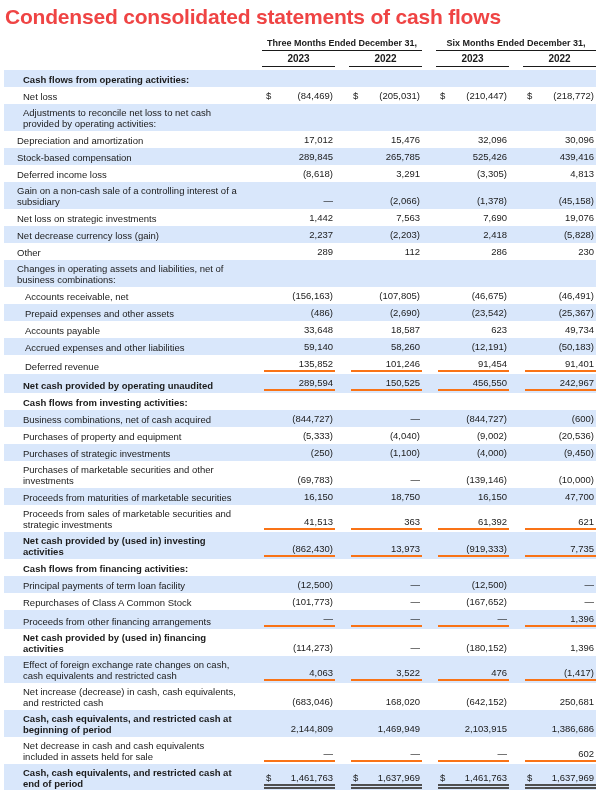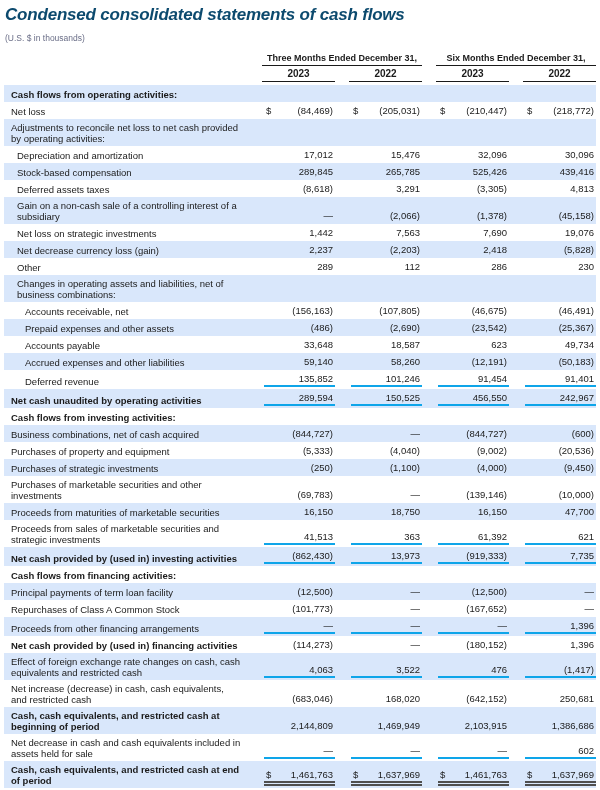--- a/index.html
+++ b/index.html
@@ -7,26 +7,25 @@
     width: 600px; height: 790px;
     overflow: hidden;
     background: #ffffff;
     font-family: "Liberation Sans", sans-serif;
     color: #1b1b1b;
     -webkit-font-smoothing: antialiased;
   }
   .page { padding: 3px 4px 0 4px; }
 
   .title {
-    font-size: 17px;
+    font-size: 21px;
     font-weight: 700;
-    color: #0c4a6e;
+    color: #ef4444;
     margin: 2px 0 7px 1px;
     letter-spacing: -0.2px;
-    font-style: italic;
   }
   .sub {
     font-size: 8.5px;
     color: #6a6e87;
     line-height: 12px;
     margin-left: 1px;
   }
 
   table.statement {
     border-collapse: collapse;
@@ -55,44 +54,43 @@
   }
   thead tr.years th { padding-bottom: 3px; }
 
   tbody td {
     font-size: 9.5px;
     line-height: 11px;
     padding: 2.5px 0;
     vertical-align: bottom;
   }
   tr.shade td { background: #d9e7fb; }
-  td.lbl { padding-left: 7px; padding-right: 6px; }
+  td.lbl { padding-left: 19px; padding-right: 6px; }
   tr.bold td.lbl { font-weight: bold; }
   td.lbl.ind1 { padding-left: 13px; }
   td.lbl.ind2 { padding-left: 21px; }
 
   td.num .cl {
     display: flex;
     justify-content: space-between;
     align-items: baseline;
     margin-left: 16px;
     padding: 0 2px 1px 2px;
     min-height: 11px;
   }
-  td.num .cl.rule { border-bottom: 2px solid #0ea5e9; }
+  td.num .cl.rule { border-bottom: 2px solid #f97316; }
   td.num .cl.dbl  { border-bottom: 5px double #4f4f4f; }
   .cur { font-size: 9.5px; }
 </style>
 </head>
 <body>
 
 <div class="page">
 
   <div class="title">Condensed consolidated statements of cash flows</div>
-  <div class="sub">(U.S. $ in thousands)</div>
 
   <table class="statement">
     <colgroup>
       <col class="c-label">
       <col class="c-num">
         <col class="c-num">
         <col class="c-num">
         <col class="c-num">
     </colgroup>
     <thead>
@@ -250,21 +248,21 @@
             </div>
           </td>
     <td class="num">
             <div class="cl">
               <span class="cur"></span>
               <span class="val">439,416</span>
             </div>
           </td>
   </tr>
         <tr>
-    <td class="lbl ind1">Deferred assets taxes</td>
+    <td class="lbl ind1">Deferred income loss</td>
     <td class="num">
             <div class="cl">
               <span class="cur"></span>
               <span class="val">(8,618)</span>
             </div>
           </td>
     <td class="num">
             <div class="cl">
               <span class="cur"></span>
               <span class="val">3,291</span>
@@ -547,21 +545,21 @@
             </div>
           </td>
     <td class="num">
             <div class="cl rule">
               <span class="cur"></span>
               <span class="val">91,401</span>
             </div>
           </td>
   </tr>
         <tr class="shade bold">
-    <td class="lbl">Net cash unaudited by operating activities</td>
+    <td class="lbl">Net cash provided by operating unaudited</td>
     <td class="num">
             <div class="cl rule">
               <span class="cur"></span>
               <span class="val">289,594</span>
             </div>
           </td>
     <td class="num">
             <div class="cl rule">
               <span class="cur"></span>
               <span class="val">150,525</span>

